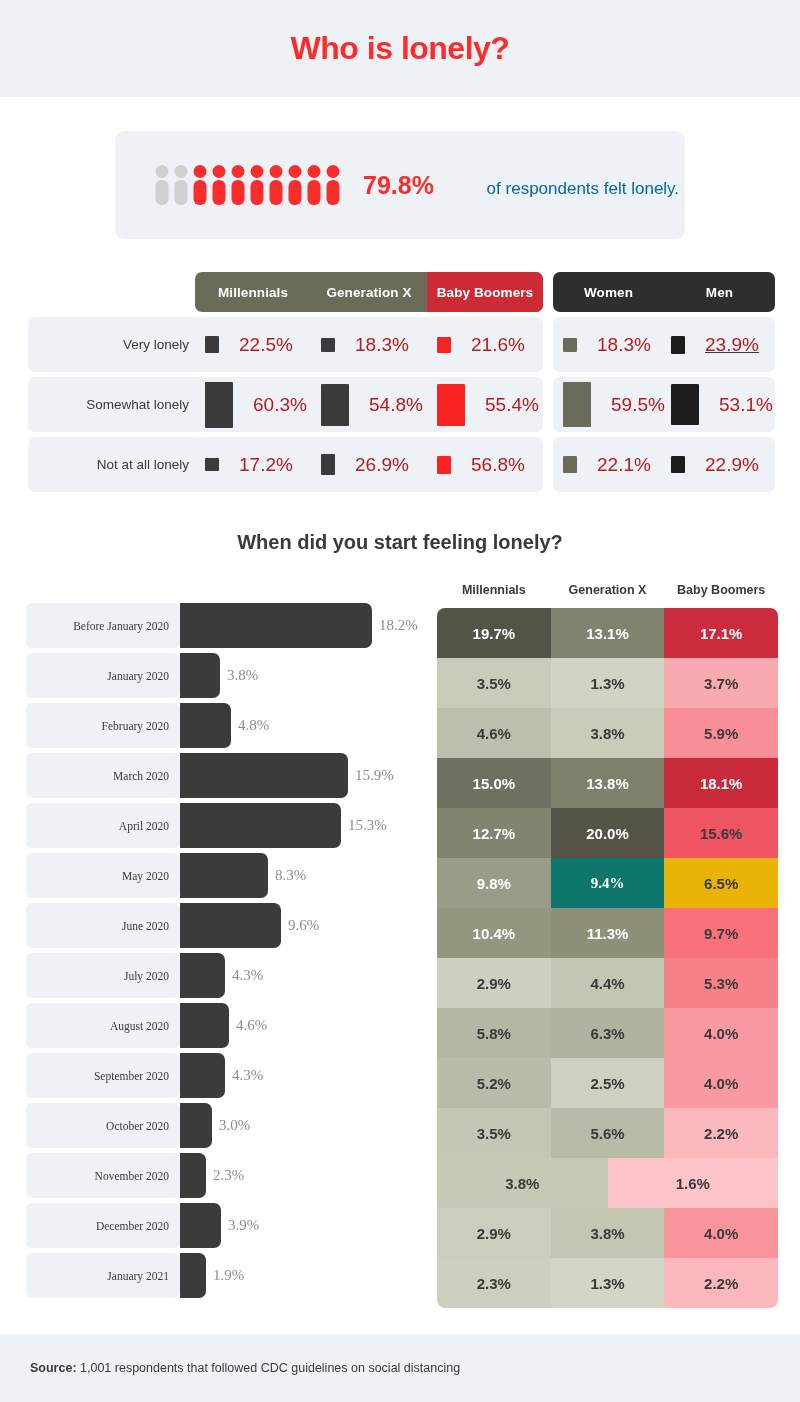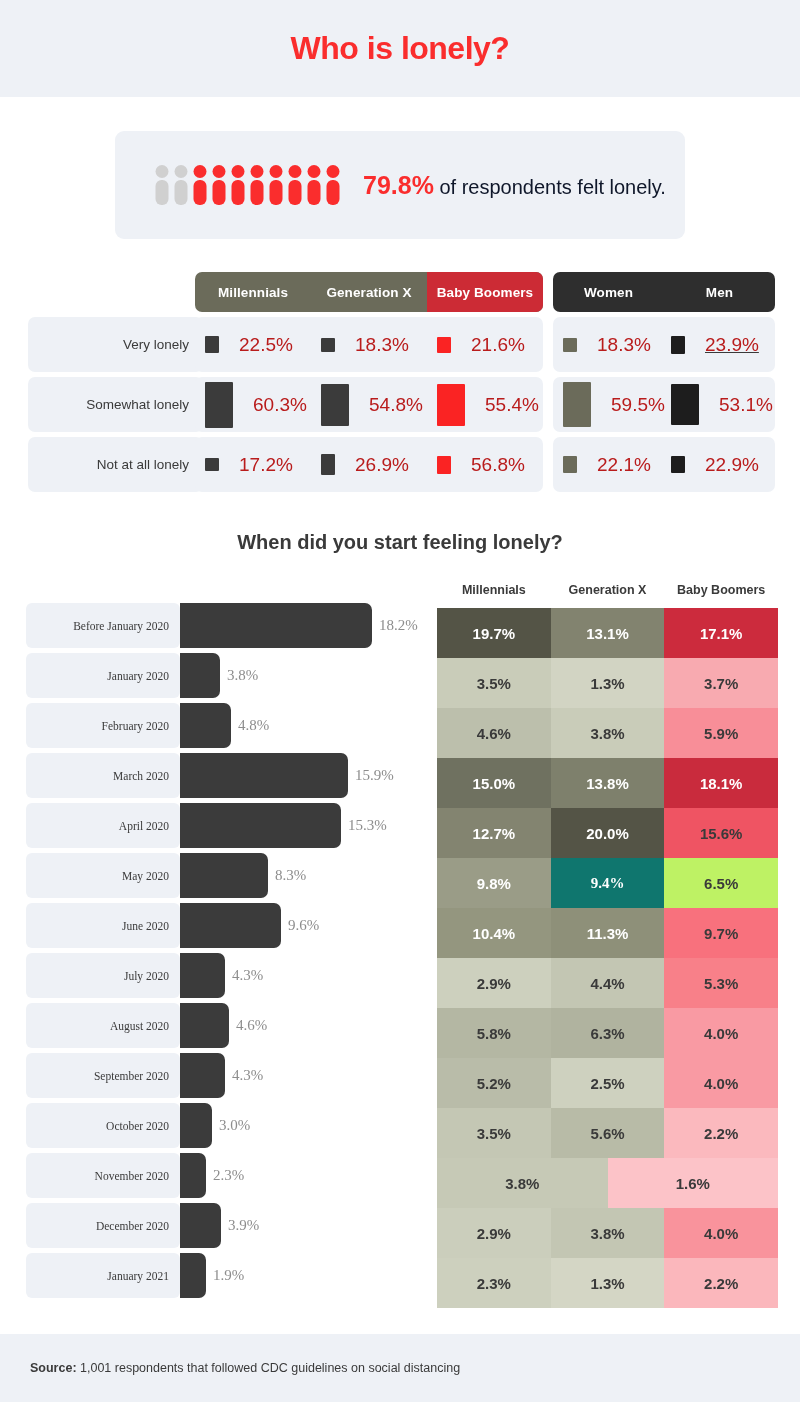--- a/index.html
+++ b/index.html
@@ -38,21 +38,21 @@
   .person .body{
     position:absolute; left:50%; top:15px; transform:translateX(-50%);
     width:13px; height:25px;
     border-radius:6px 6px 6px 6px;
   }
   .person.gray .head, .person.gray .body{ background:#d0d0d0; }
   .person.red  .head, .person.red  .body{ background:#fa2d2d; }
 
   .stat-text{ margin-left:22px; white-space:nowrap; }
   .stat-pct{ font-size:25px; font-weight:bold; color:#fa2d2d; }
-  .stat-rest{ font-size:20px; color:#0f172a; }
+  .stat-rest{ font-size:17px; color:#0369a1;padding-left:48px; }
 
   
   .demo{ position:absolute; left:0; top:272px; width:800px; }
 
   .demo-head{ position:relative; height:40px; }
   .hgroup{
     position:absolute; top:0; height:40px; border-radius:7px;
     display:flex; overflow:hidden;
   }
   .hgroup.g1{ left:195px; width:348px; background:#6b6b5a; }
@@ -108,21 +108,21 @@
     font-size:15px; color:#8d8d8d; font-weight:500; white-space:nowrap;
   }
 
   
   .heat{ position:absolute; left:437px; top:583px; width:341px; }
   .heat-head{ display:flex; height:22px; }
   .heat-head .hh{
     flex:1; text-align:center; font-size:12.5px; font-weight:bold; color:#3a3a3a;
   }
   .heat-grid{
-    margin-top:3px; border-radius:0; overflow:hidden;
+    margin-top:3px; border-radius:8px; overflow:hidden;
   }
   .heat-row{ display:flex; height:50px; }
   .heat-cell{
     flex:1; display:flex; align-items:center; justify-content:center;
     font-size:15px; font-weight:bold;
   }
 
   
   .footer{
     position:absolute; left:0; bottom:0; width:800px; height:68px;
@@ -380,21 +380,21 @@
         <div class="heat-cell" style="background: rgb(201, 43, 61); color: rgb(255, 255, 255);">18.1%</div>
       </div>
       <div class="heat-row">
         <div class="heat-cell" style="background: rgb(131, 132, 112); color: rgb(255, 255, 255);">12.7%</div>
         <div class="heat-cell" style="background: rgb(84, 84, 70); color: rgb(255, 255, 255);">20.0%</div>
         <div class="heat-cell" style="background: rgb(239, 84, 99); color: rgb(58, 58, 58);">15.6%</div>
       </div>
       <div class="heat-row">
         <div class="heat-cell" style="background: rgb(154, 156, 135); color: rgb(255, 255, 255);">9.8%</div>
         <div class="heat-cell" style="background: #0f766e; color: rgb(255, 255, 255); font-family: Liberation Serif, serif;">9.4%</div>
-        <div class="heat-cell" style="background: #bef264; color: rgb(58, 58, 58);">6.5%</div>
+        <div class="heat-cell" style="background: #eab308; color: rgb(58, 58, 58);">6.5%</div>
       </div>
       <div class="heat-row">
         <div class="heat-cell" style="background: rgb(148, 150, 127); color: rgb(255, 255, 255);">10.4%</div>
         <div class="heat-cell" style="background: rgb(142, 144, 121); color: rgb(255, 255, 255);">11.3%</div>
         <div class="heat-cell" style="background: rgb(248, 113, 125); color: rgb(58, 58, 58);">9.7%</div>
       </div>
       <div class="heat-row">
         <div class="heat-cell" style="background: rgb(205, 208, 190); color: rgb(58, 58, 58);">2.9%</div>
         <div class="heat-cell" style="background: rgb(195, 198, 179); color: rgb(58, 58, 58);">4.4%</div>
         <div class="heat-cell" style="background: rgb(248, 128, 137); color: rgb(58, 58, 58);">5.3%</div>

